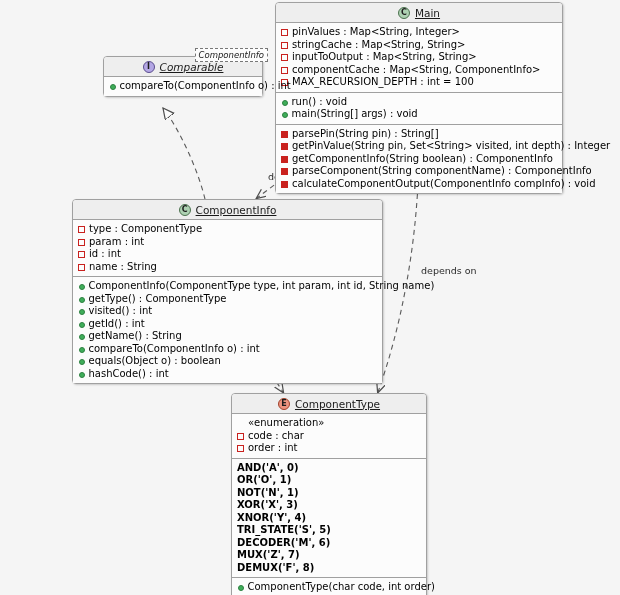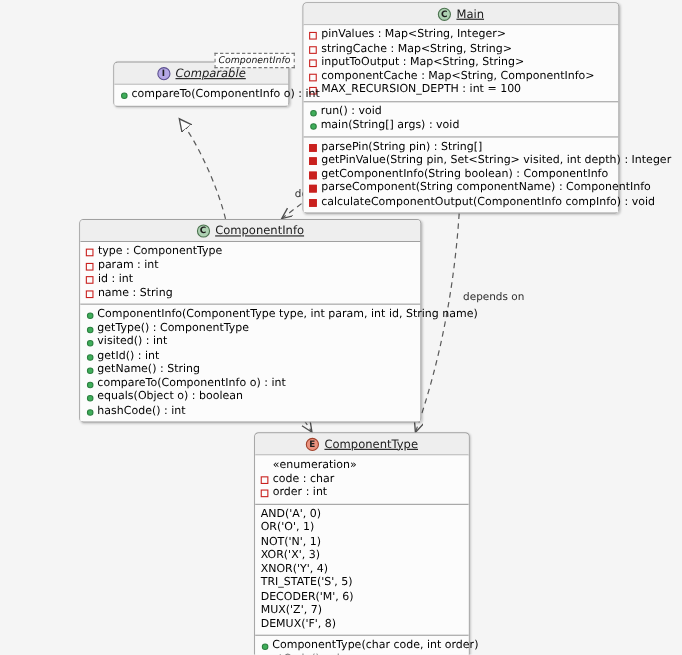--- a/index.html
+++ b/index.html
@@ -84,21 +84,21 @@
     border-top: 1px solid #a0a0a0;
   }
   .uml-row {
     display: flex;
     align-items: flex-start;
     line-height: 12.5px;
     white-space: nowrap;
     font-size: 10px;
   }
   .uml-row .txt { padding-left: 4px; text-align: right; }
-  .uml-row.plain .txt { padding-left: 0px; }
+  .uml-row.plain .txt { padding-left: 0px; font-weight: bold; }
 
   
   .vis {
     flex: 0 0 auto;
     width: 7px;
     height: 7px;
     margin-top: 3px;
     box-sizing: border-box;
   }
   .vis-private-field {           

